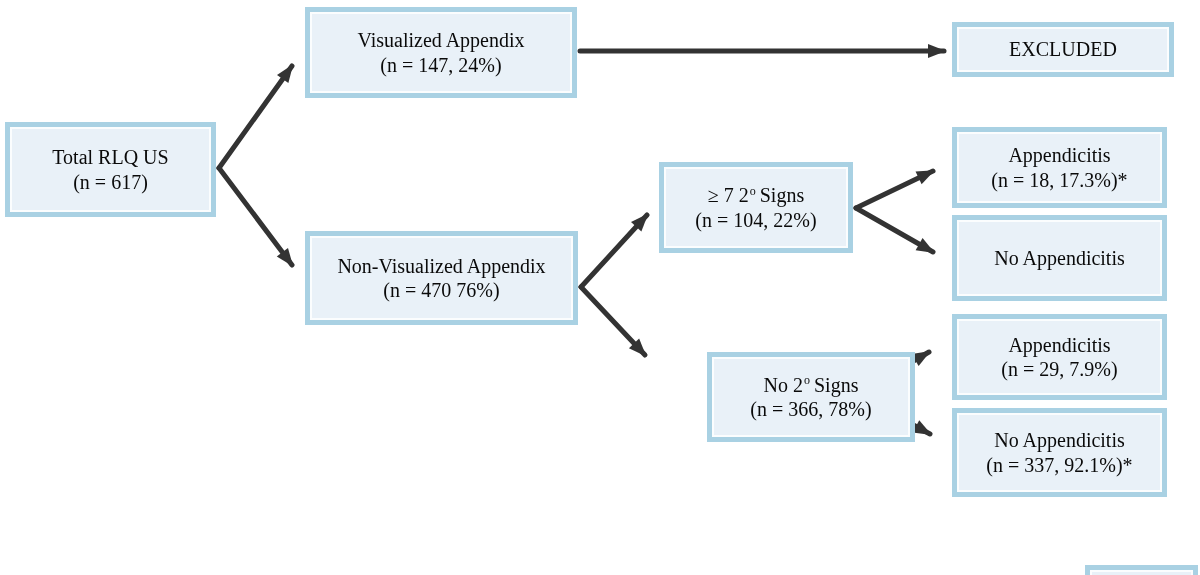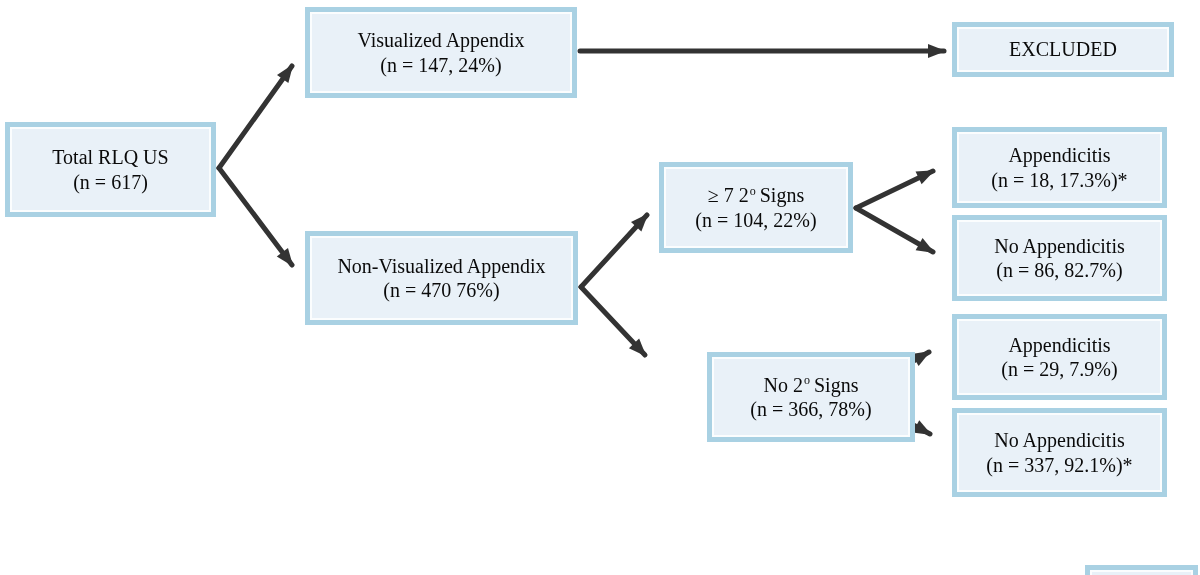--- a/index.html
+++ b/index.html
@@ -106,21 +106,20 @@
     <div class="l">(n = 366, 78%)</div>
   </div>
 
   <div class="node" style="left:952px; top:127px; width:215px; height:81px;">
     <div class="l">Appendicitis</div>
     <div class="l">(n = 18, 17.3%)*</div>
   </div>
 
   <div class="node" style="left:952px; top:215px; width:215px; height:86px;">
     <div class="l">No Appendicitis</div>
-    <div class="l">(n = 86, 82.7%)</div>
   </div>
 
   <div class="node" style="left:952px; top:314px; width:215px; height:86px;">
     <div class="l">Appendicitis</div>
     <div class="l">(n = 29, 7.9%)</div>
   </div>
 
   <div class="node" style="left:952px; top:408px; width:215px; height:89px;">
     <div class="l">No Appendicitis</div>
     <div class="l">(n = 337, 92.1%)*</div>

